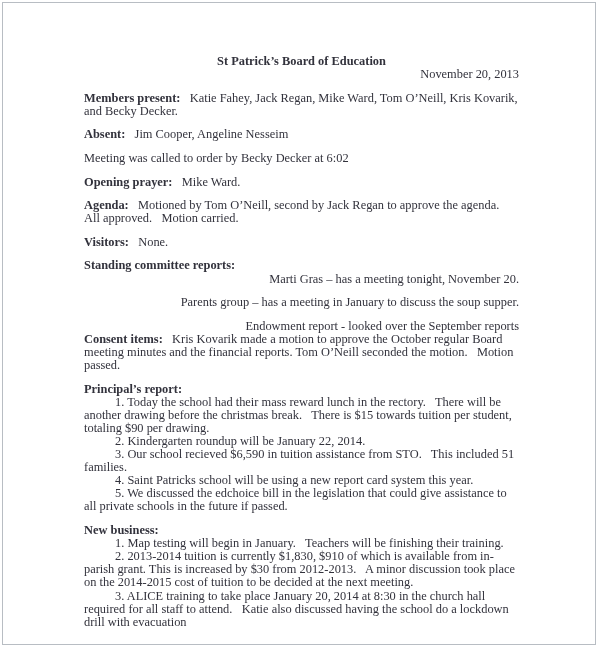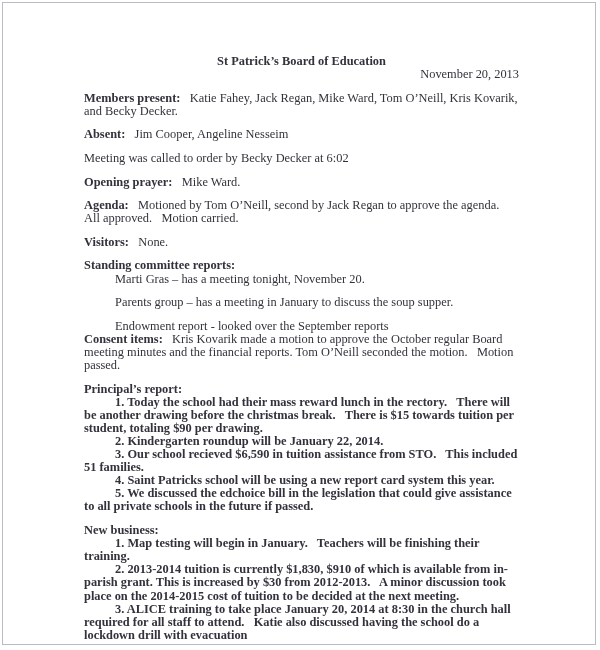--- a/index.html
+++ b/index.html
@@ -28,22 +28,22 @@
     font-family: "Liberation Serif", "DejaVu Serif", serif;
     font-size: 12.4px;
     line-height: 13.1px;
     color: #32323c;
     white-space: pre-wrap;
   }
   p.blk { margin: 0; padding: 0; }
   p.gap { margin-top: 10.5px; }
   p.center-bold { text-align: center; font-weight: bold; }
   p.center { text-align: right; }
-  p.item { text-indent: 31px; font-weight: bold; }
-  p.sub { text-indent: 31px; }
+  p.item { text-indent: 31px; }
+  p.sub { text-indent: 31px; text-align: right; }
   b.lbl { font-weight: bold; }
 </style>
 </head>
 <body>
 
 <div class="page">
   <div class="doc" id="doc"><p class="blk center-bold"><span>St Patrick’s Board of Education</span></p><p class="blk center"><span>November 20, 2013</span></p><p class="blk plain gap"><b class="lbl">Members present:</b><span>   Katie Fahey, Jack Regan, Mike Ward, Tom O’Neill, Kris Kovarik, and Becky Decker.</span></p><p class="blk plain gap"><b class="lbl">Absent:</b><span>   Jim Cooper, Angeline Nesseim</span></p><p class="blk plain gap"><span>Meeting was called to order by Becky Decker at 6:02</span></p><p class="blk plain gap"><b class="lbl">Opening prayer:</b><span>   Mike Ward.</span></p><p class="blk plain gap"><b class="lbl">Agenda:</b><span>   Motioned by Tom O’Neill, second by Jack Regan to approve the agenda.    All approved.   Motion carried.</span></p><p class="blk plain gap"><b class="lbl">Visitors:</b><span>   None.</span></p><p class="blk plain gap"><b class="lbl">Standing committee reports:</b></p><p class="blk sub"><span>Marti Gras – has a meeting tonight, November 20.</span></p><p class="blk sub gap"><span>Parents group – has a meeting in January to discuss the soup supper.</span></p><p class="blk sub gap"><span>Endowment report - looked over the September reports</span></p><p class="blk plain"><b class="lbl">Consent items:</b><span>   Kris Kovarik made a motion to approve the October regular Board meeting minutes and the financial reports. Tom O’Neill seconded the motion.   Motion passed.</span></p><p class="blk plain gap"><b class="lbl">Principal’s report:</b></p><p class="blk item"><span>1. Today the school had their mass reward lunch in the rectory.   There will be another drawing before the christmas break.   There is $15 towards tuition per student, totaling $90 per drawing.</span></p><p class="blk item"><span>2. Kindergarten roundup will be January 22, 2014.</span></p><p class="blk item"><span>3. Our school recieved $6,590 in tuition assistance from STO.   This included 51 families.</span></p><p class="blk item"><span>4. Saint Patricks school will be using a new report card system this year.</span></p><p class="blk item"><span>5. We discussed the edchoice bill in the legislation that could give assistance to all private schools in the future if passed.</span></p><p class="blk plain gap"><b class="lbl">New business:</b></p><p class="blk item"><span>1. Map testing will begin in January.   Teachers will be finishing their training.</span></p><p class="blk item"><span>2. 2013-2014 tuition is currently $1,830, $910 of which is available from in-parish grant. This is increased by $30 from 2012-2013.   A minor discussion took place on the 2014-2015 cost of tuition to be decided at the next meeting.</span></p><p class="blk item"><span>3. ALICE training to take place January 20, 2014 at 8:30 in the church hall required for all staff to attend.   Katie also discussed having the school do a lockdown drill with evacuation</span></p></div>
 </div>
 
 </body></html>

